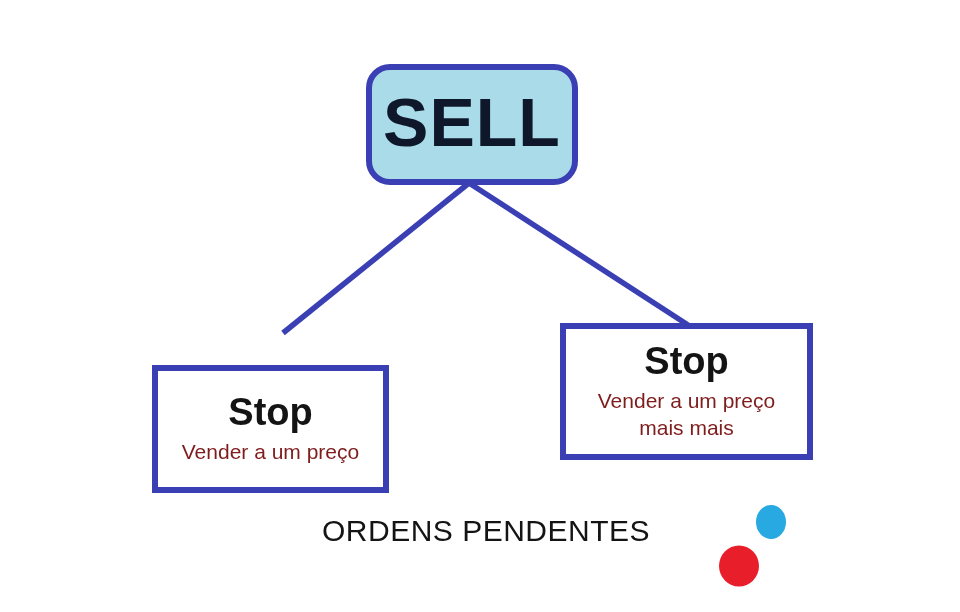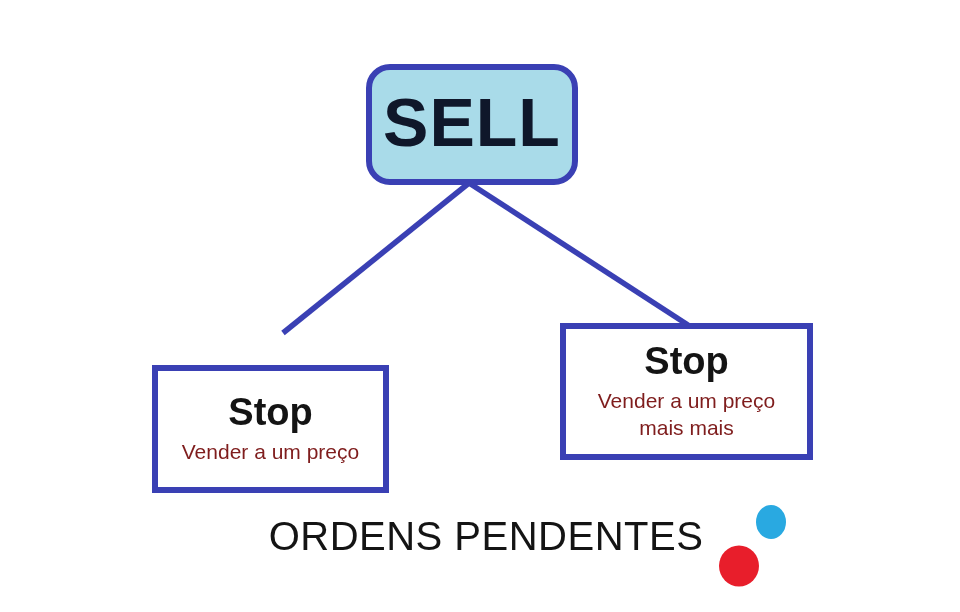--- a/index.html
+++ b/index.html
@@ -81,21 +81,21 @@
     font-size: 21px;
     line-height: 1.32;
   }
   .caption {
     position: absolute;
     left: 486px;
     top: 514px;
     transform: translateX(-50%);
     white-space: nowrap;
     color: #141414;
-    font-size: 40px;
+    font-size: 30px;
     letter-spacing: 0.5px;
   }
 </style>
 </head>
 <body>
 
 <div class="canvas">
 
   <svg class="connectors" width="960" height="612" viewBox="0 0 960 612">
     <line x1="469" y1="183" x2="283" y2="333" stroke-width="5.5" stroke-linecap="butt" stroke="#3a40b4"></line>

